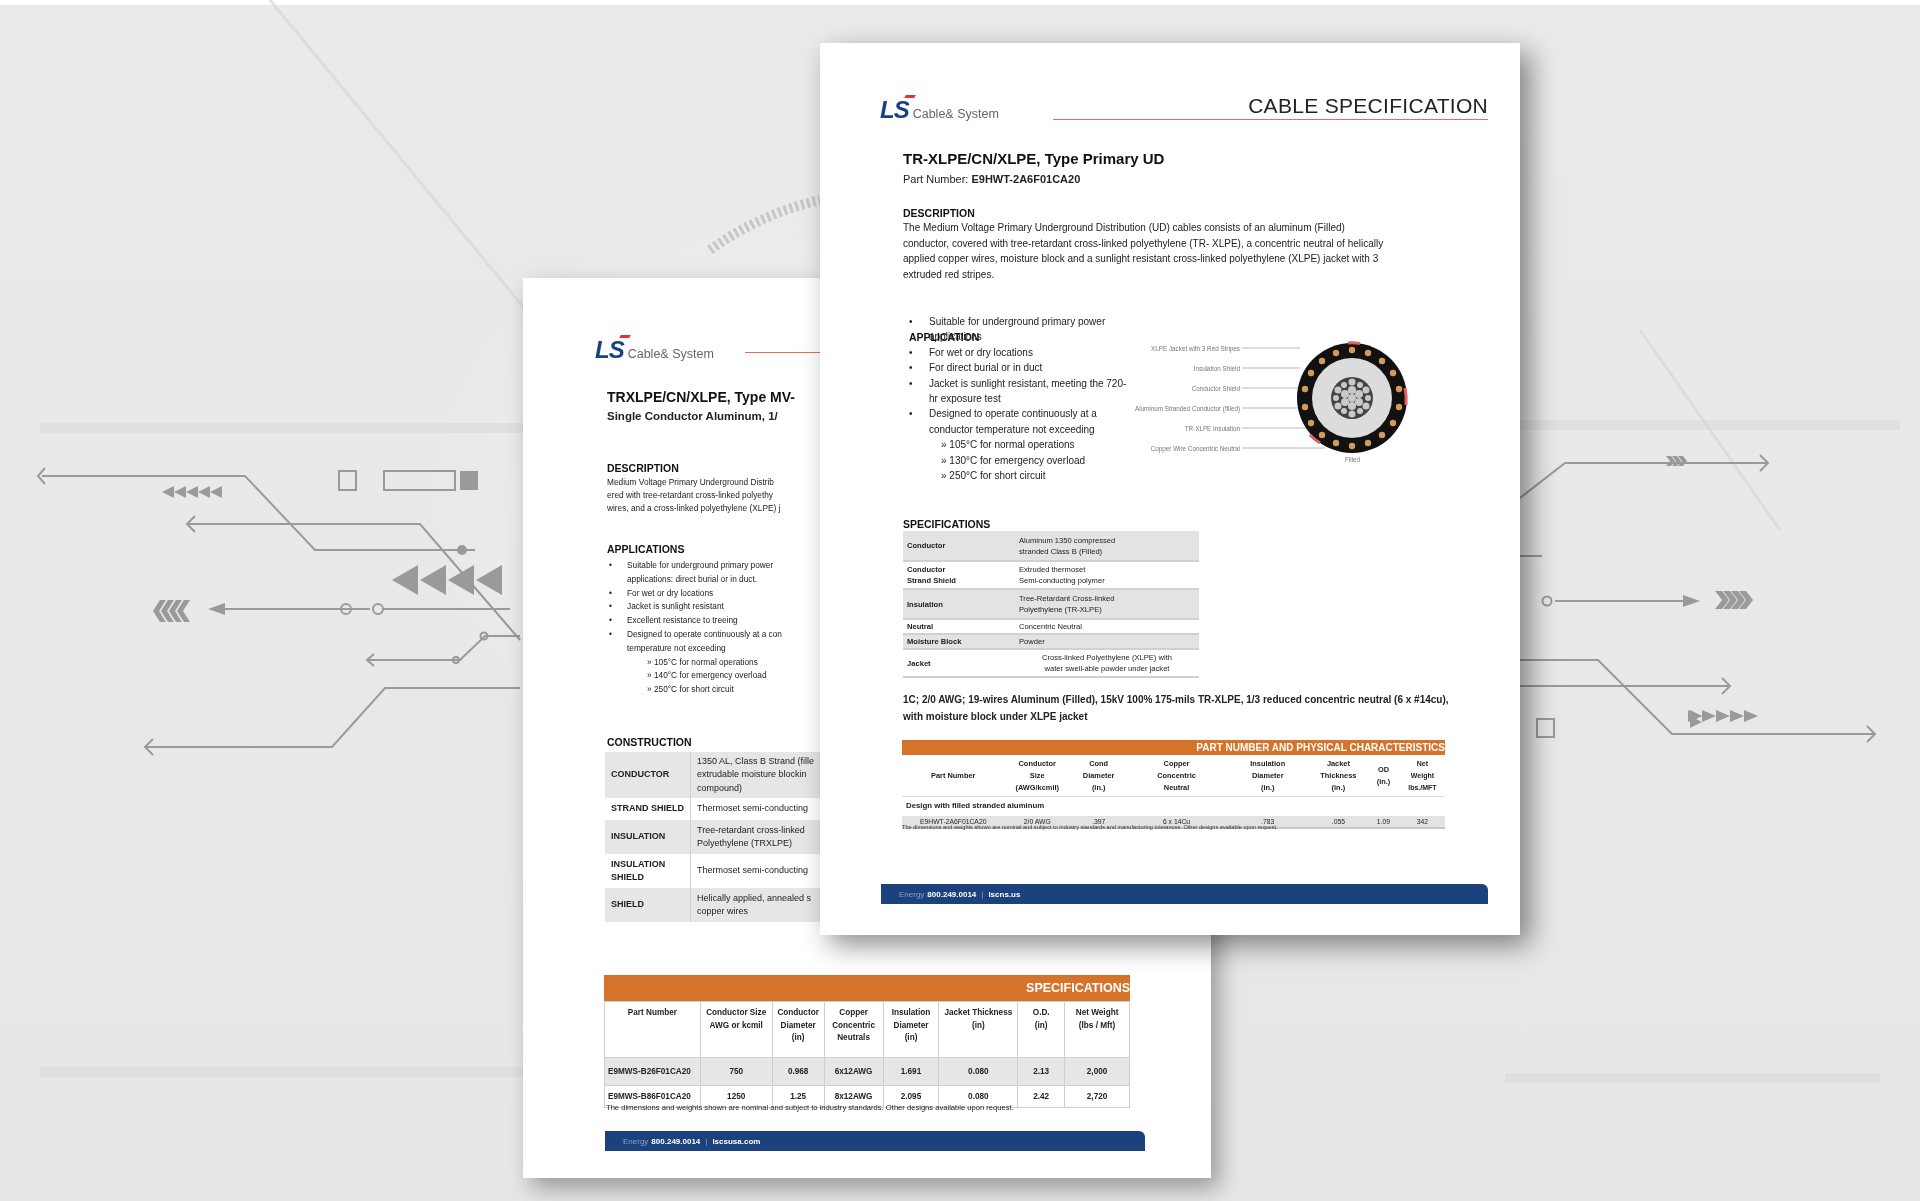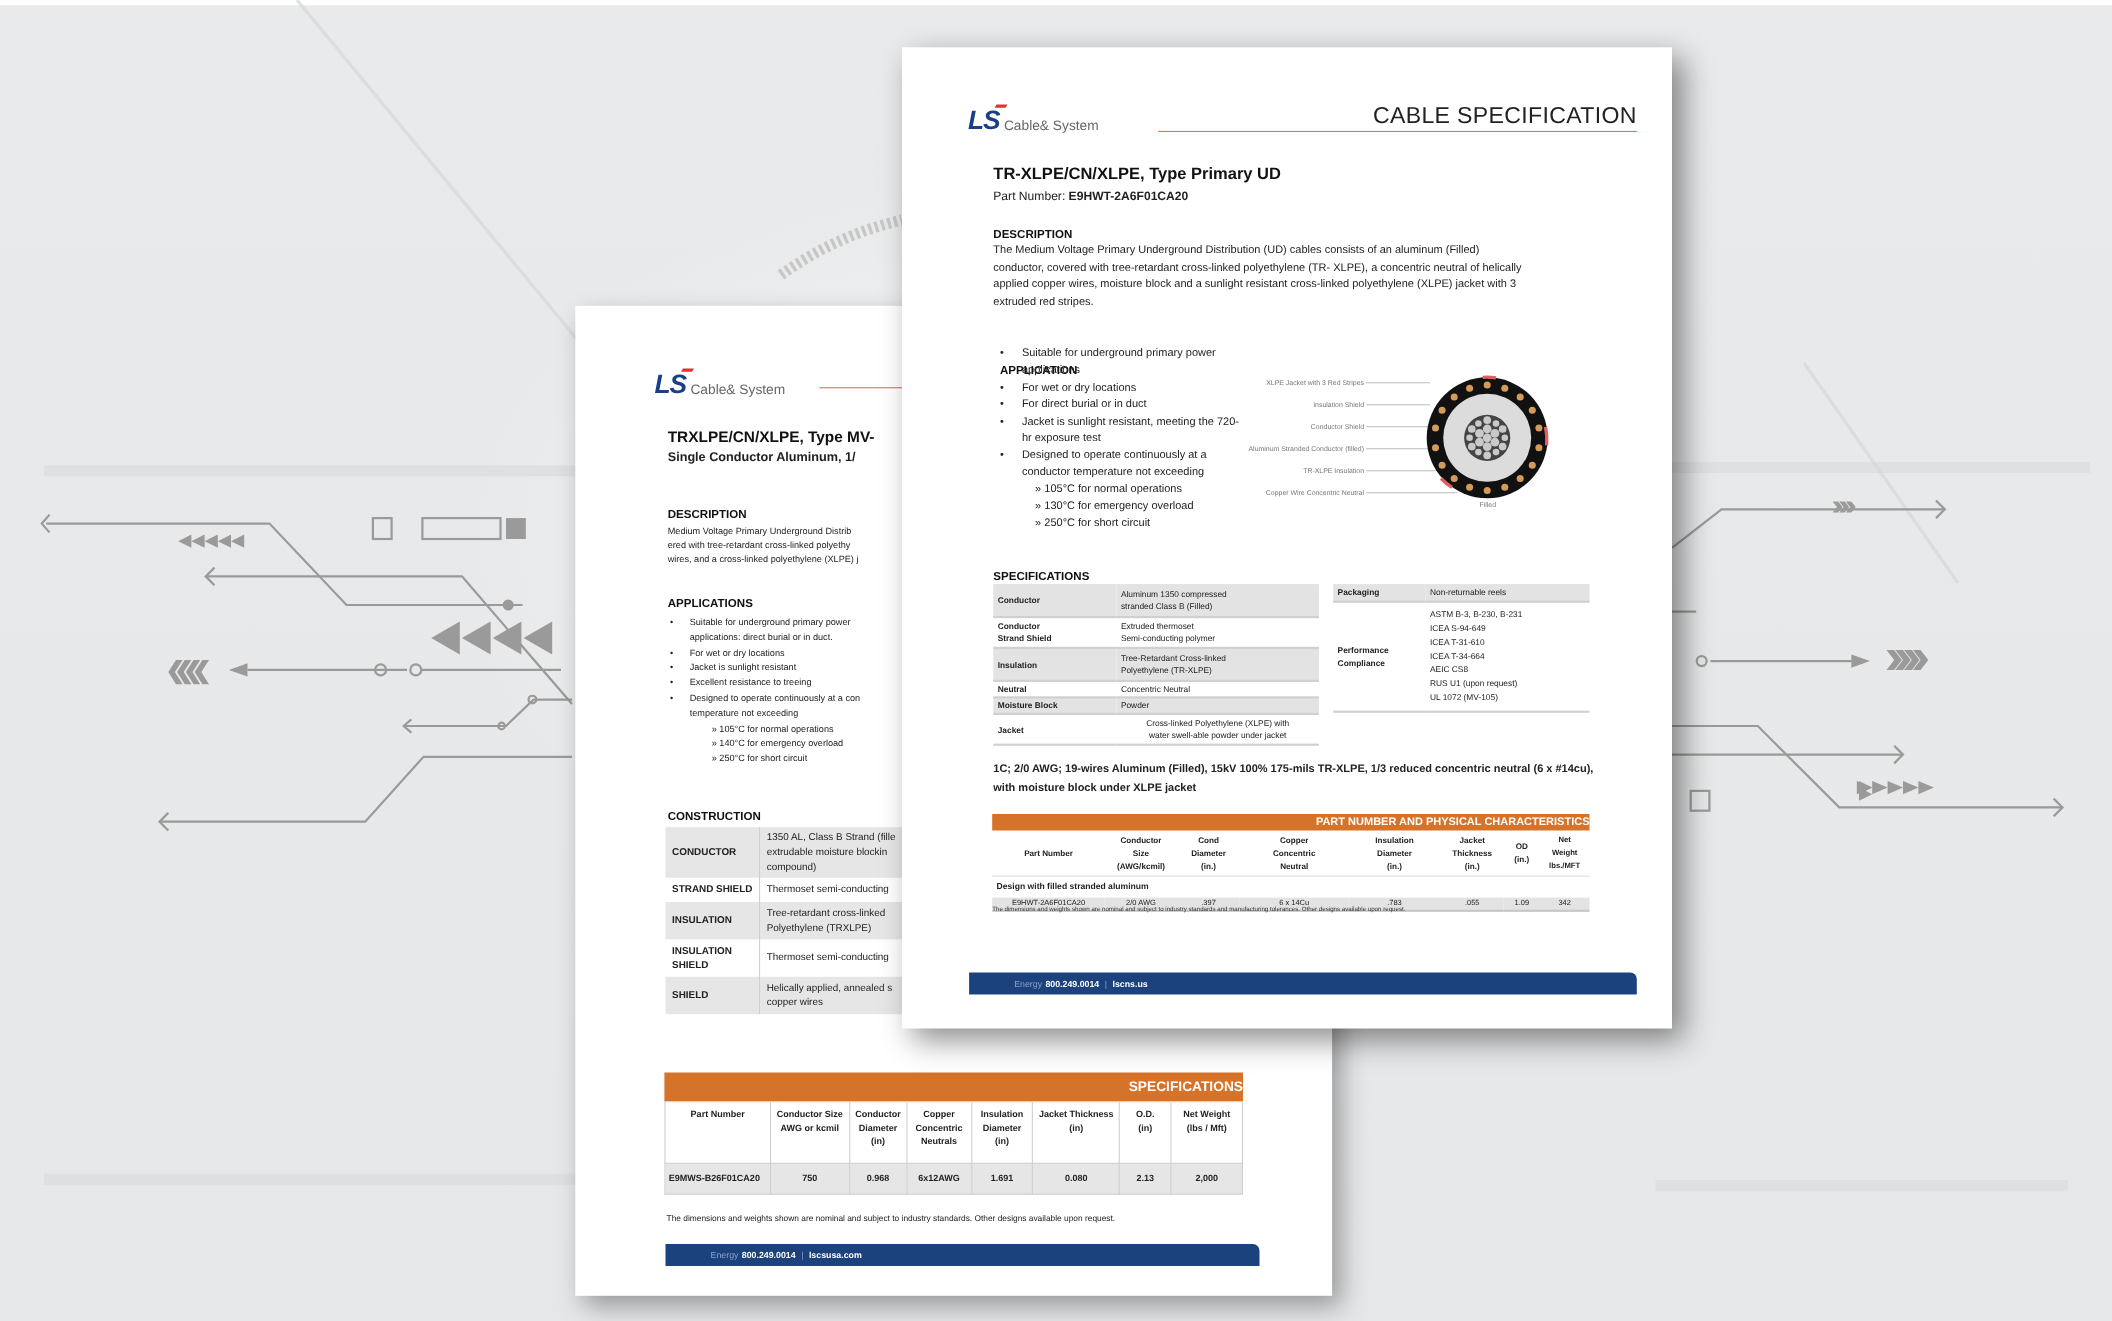--- a/index.html
+++ b/index.html
@@ -57,21 +57,21 @@
   .spec-tbl tr td { border-bottom: 2px solid #d0d0d0; }
 
   .orange-bar {
     position: absolute; background: #d5732b; color: #fff; font-weight: bold;
     text-align: right; white-space: nowrap;
   }
   .foot-bar {
     position: absolute; background: #1c427d; color: #fff; border-top-right-radius: 6px;
     font-size: 8px; display: flex; align-items: center; padding-left: 18px; white-space: nowrap;
   }
-  .foot-bar .muted { color: #8aa2c8; margin-right: 3px; margin-left: 23px; }
+  .foot-bar .muted { color: #8aa2c8; margin-right: 3px; }
   .foot-bar .sep { color: #8aa2c8; margin: 0 5px; }
   .foot-bar b { font-weight: bold; }
 
   .pn-tbl th, .pn-tbl td { font-size: 7.4px; text-align: center; color: #222; }
   .pn-tbl th { font-weight: bold; line-height: 12px; padding: 2px 2px; vertical-align: middle; }
   .pn-tbl td { line-height: 11px; }
 
   .bs-tbl { border: 1px solid #bdbdbd; }
   .bs-tbl th, .bs-tbl td {
     font-size: 8.2px; text-align: center; border: 1px solid #cfcfcf; color: #222;
@@ -264,20 +264,30 @@
     </tr>
     <tr class="shade" style="height:28px;">
       <td style="text-align:left; padding-left:3px;">E9MWS-B26F01CA20</td>
       <td>750</td>
       <td>0.968</td>
       <td>6x12AWG</td>
       <td>1.691</td>
       <td>0.080</td>
       <td>2.13</td>
       <td>2,000</td>
+    </tr>
+    <tr>
+      <td style="text-align:left; padding-left:3px;">E9MWS-B86F01CA20</td>
+      <td>1250</td>
+      <td>1.25</td>
+      <td>8x12AWG</td>
+      <td>2.095</td>
+      <td>0.080</td>
+      <td>2.42</td>
+      <td>2,720</td>
     </tr>
   </tbody>
     </table>
   <div class="abs" style="left:83px; top:825px; font-size:7.6px; white-space:nowrap; color:#222;">The dimensions and weights shown are nominal and subject to industry standards.  Other designs available upon request.</div>
 
   <div class="foot-bar" style="left:82px; top:853px; width:540px; height:20px;">
     <span class="muted">Energy</span>
     <b>800.249.0014</b>
     <span class="sep">|</span>
     <b>lscsusa.com</b>
@@ -415,39 +425,20 @@
       <td class="k" style="white-space:pre-line;">Moisture Block</td>
       <td style="white-space:pre-line;">Powder</td>
     </tr>
     <tr style="height:28px;">
       <td class="k" style="white-space:pre-line;">Jacket</td>
       <td style="white-space:pre-line;text-align:center;">Cross-linked Polyethylene (XLPE) with
 water swell-able powder under jacket</td>
     </tr>
   </tbody>
     </table>
-  <table class="abs spec-tbl" style="left:392px; top:488px; width:233px;">
-    <tbody>
-        <tr class="shade" style="height:16px;">
-      <td class="k" style="width:84px;">Packaging</td>
-      <td>Non-returnable reels</td>
-    </tr>
-    <tr style="height:100px;">
-      <td class="k" style="width:84px; white-space:pre-line;">Performance
-Compliance</td>
-      <td style="white-space:pre-line; line-height:12.5px;">ASTM B-3, B-230, B-231
-ICEA S-94-649
-ICEA T-31-610
-ICEA T-34-664
-AEIC CS8
-RUS U1 (upon request)
-UL 1072 (MV-105)</td>
-    </tr>
-  </tbody>
-    </table>
 
   <div class="abs" style="left:83px; top:648px; width:560px; font-size:10px; font-weight:bold; line-height:17px; color:#222;">1C; 2/0 AWG; 19-wires Aluminum (Filled), 15kV 100% 175-mils TR-XLPE, 1/3 reduced concentric neutral (6 x #14cu), with moisture block under XLPE jacket</div>
 
   <div class="orange-bar" style="left:82px; top:697px; width:543px; height:15px; line-height:15px; font-size:10px;">PART NUMBER AND PHYSICAL CHARACTERISTICS</div>
   <table class="abs pn-tbl" style="left:82px; top:713px; width:543px;">
     <tbody>
         <tr style="border-bottom:1px solid #ddd;">
       <th style="width:100px;">Part Number</th>
       <th style="width:64px; white-space:pre-line;">Conductor
 Size

